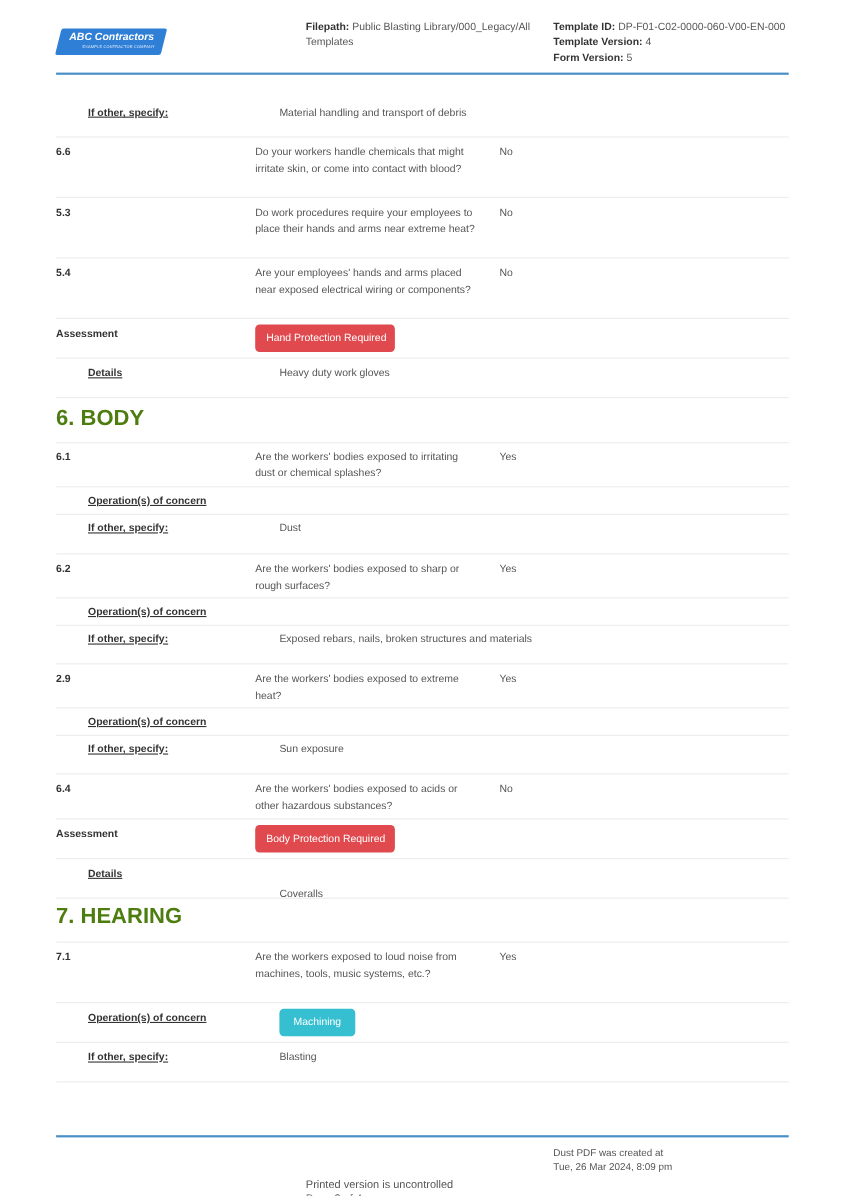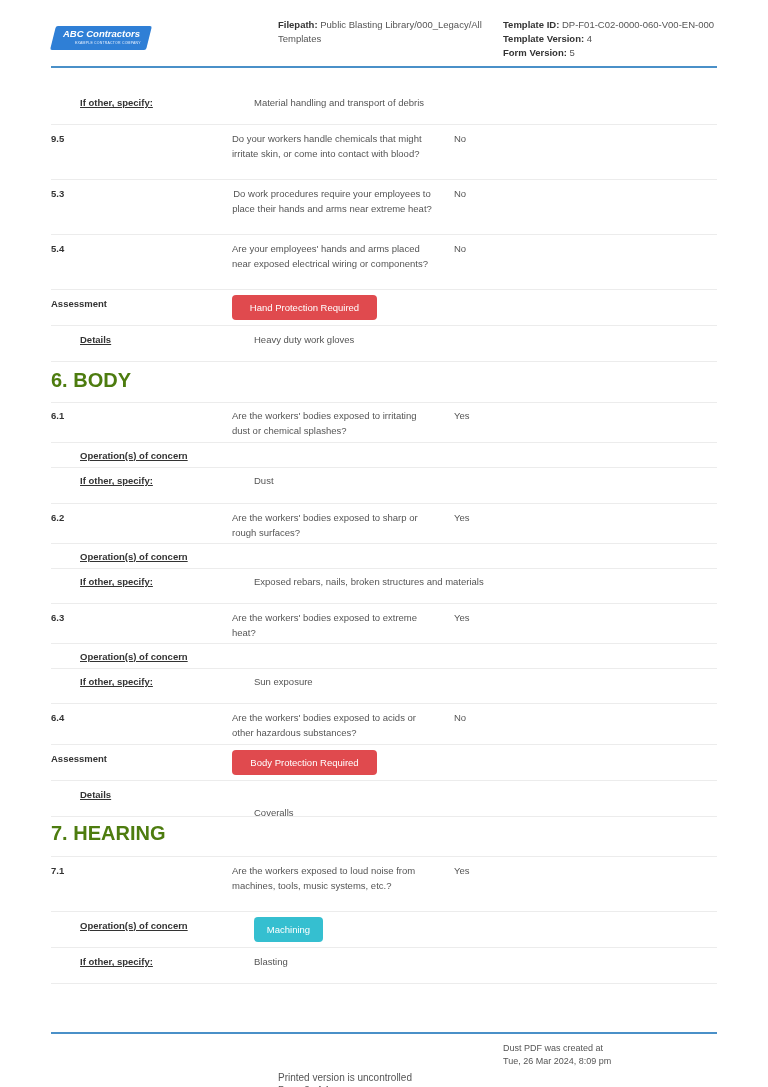--- a/index.html
+++ b/index.html
@@ -18,21 +18,21 @@
 
   .content { position: absolute; left: 51px; top: 87px; width: 666px; }
   .row { position: relative; border-bottom: 1px solid #ececec; font-size: 9.5px; line-height: 15px; }
   .lbl { position: absolute; left: 0; top: 0; font-weight: bold; color: #333; }
   .lbl.indent { left: 29px; text-decoration: underline; }
   .q { position: absolute; left: 181px; top: 0; width: 200px; color: #555; }
   .ans { position: absolute; left: 403px; top: 0; color: #555; }
   .val { position: absolute; left: 203px; top: 0; color: #555; }
 
   .badge { position: absolute; display: inline-block; color: #fff; font-size: 9.5px; line-height: 25px; height: 25px; padding: 0 10px; border-radius: 4px; white-space: nowrap; }
-  .badge.red { background: #e04a4e; left: 181px; width: 145px; text-align: center; }
+  .badge.red { background: #e04a4e; left: 181px; width: 127px; text-align: center; }
   .badge.teal { background: #35bfd0; left: 203px; width: 69px; text-align: center; }
 
   .section-title { position: relative; font-size: 20px; font-weight: bold; color: #4d7c0f; border-bottom: 1px solid #ececec; }
 
   .footer { position: absolute; left: 51px; top: 1032px; width: 666px; border-top: 2px solid #4a90c8; }
   .foot-mid { position: absolute; left: 227px; top: 8px; font-size: 10px; line-height: 13px; color: #555; margin-top: 29px; }
   .foot-right { position: absolute; left: 452px; top: 8px; font-size: 9px; line-height: 13px; color: #555; }
 </style>
 </head>
 <body>
@@ -55,26 +55,26 @@
 </div>
 
 <div class="content">
 
   <div class="row" style="height:38px;">
     <div class="lbl indent" style="top:8px;">If other, specify:</div>
     <div class="val" style="top:8px;">Material handling and transport of debris</div>
   </div>
 
   <div class="row" style="height:55px;">
-    <div class="lbl" style="top:6px;">9.5</div>
+    <div class="lbl" style="top:6px;">6.6</div>
     <div class="q" style="top:6px;">Do your workers handle chemicals that might irritate skin, or come into contact with blood?</div>
     <div class="ans" style="top:6px;">No</div>
   </div>
 
-  <div class="row" style="height:55px;text-align:center;">
+  <div class="row" style="height:55px;">
     <div class="lbl" style="top:6px;">5.3</div>
     <div class="q" style="top:6px;">Do work procedures require your employees to place their hands and arms near extreme heat?</div>
     <div class="ans" style="top:6px;">No</div>
   </div>
 
   <div class="row" style="height:55px;">
     <div class="lbl" style="top:6px;">5.4</div>
     <div class="q" style="top:6px;">Are your employees' hands and arms placed near exposed electrical wiring or components?</div>
     <div class="ans" style="top:6px;">No</div>
   </div>
@@ -111,21 +111,21 @@
   </div>
   <div class="row" style="height:25px;">
     <div class="lbl indent" style="top:5px;">Operation(s) of concern</div>
   </div>
   <div class="row" style="height:35px;">
     <div class="lbl indent" style="top:5px;">If other, specify:</div>
     <div class="val" style="top:5px;">Exposed rebars, nails, broken structures and materials</div>
   </div>
 
   <div class="row" style="height:40px;">
-    <div class="lbl" style="top:6px;">6.3</div>
+    <div class="lbl" style="top:6px;">2.9</div>
     <div class="q" style="top:6px;">Are the workers' bodies exposed to extreme heat?</div>
     <div class="ans" style="top:6px;">Yes</div>
   </div>
   <div class="row" style="height:25px;">
     <div class="lbl indent" style="top:5px;">Operation(s) of concern</div>
   </div>
   <div class="row" style="height:35px;">
     <div class="lbl indent" style="top:5px;">If other, specify:</div>
     <div class="val" style="top:5px;">Sun exposure</div>
   </div>

